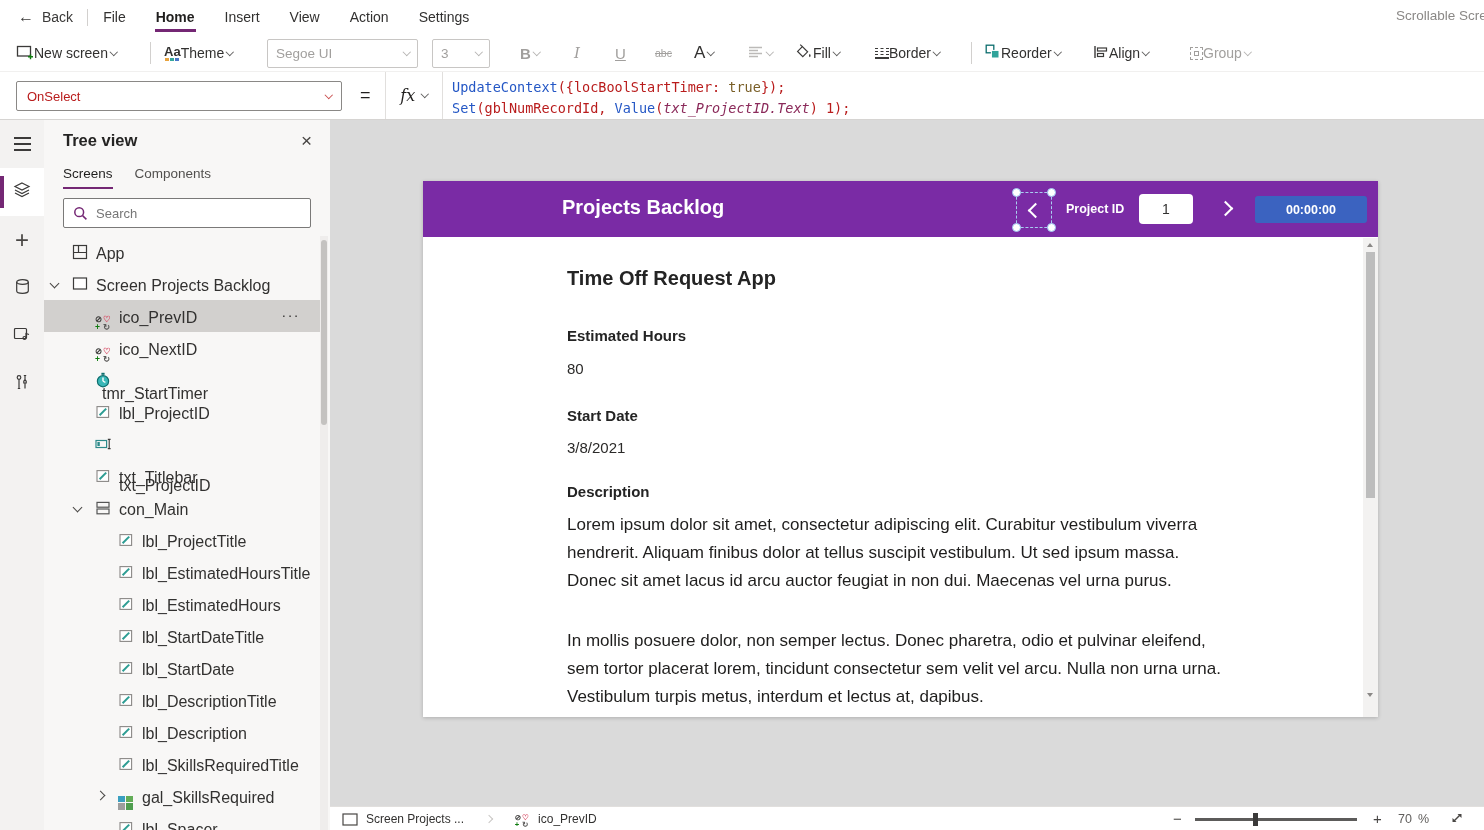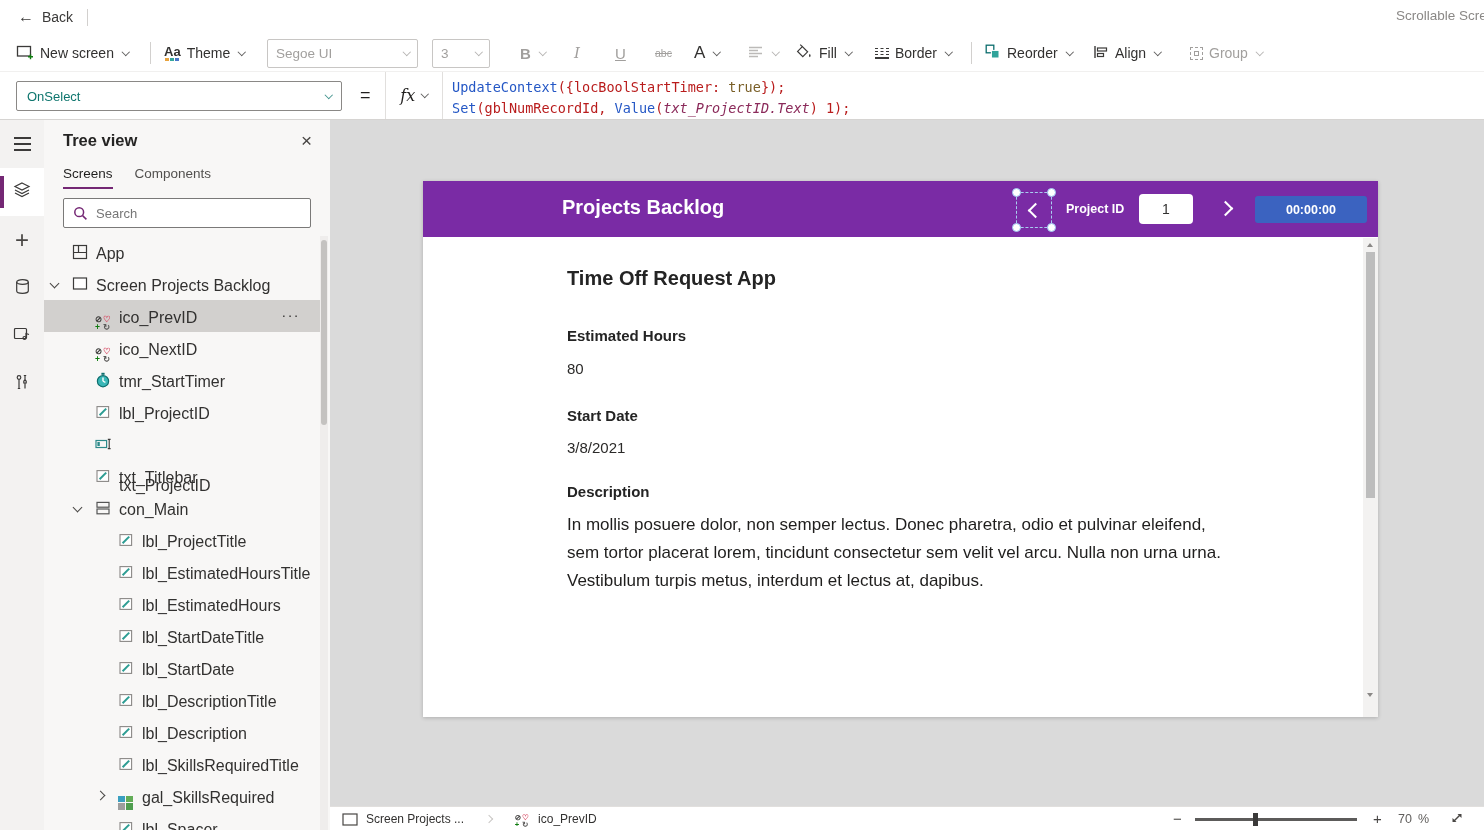--- a/index.html
+++ b/index.html
@@ -7,38 +7,38 @@
   
   #menubar{position:absolute;left:0;top:0;width:1484px;height:34px;background:#fff;display:flex;align-items:center;font-size:14px}
   #back{display:flex;align-items:center;gap:8px;margin-left:18px;color:#3b3a39;cursor:pointer}
   #back .arr{font-size:16px}
   .mdiv{width:1px;height:17px;background:#d2d0ce;margin:0 14px}
   .mitem{margin-right:28px;color:#323130;position:relative;padding:7px 1px}
   .mitem.active{font-weight:700;color:#201f1e;border-bottom:3px solid #742774;padding-bottom:4px}
   #scrollable-label{position:absolute;left:1396px;top:8px;width:88px;overflow:hidden;white-space:nowrap;color:#8a8886;font-size:13.5px}
   
   #toolbar{position:absolute;left:0;top:34px;width:1484px;height:38px;background:#fff;border-bottom:1px solid #f1f0ef}
-  .tbtn{position:absolute;top:0;height:38px;display:flex;align-items:center;gap:6px;font-size:14px;color:#323130;cursor:pointer;white-space:nowrap}
+  .tbtn{position:absolute;top:0;height:38px;display:flex;align-items:center;font-size:14px;color:#323130;cursor:pointer;white-space:nowrap}
   .tbtn.dis{color:#a19f9d}
   .vdiv{position:absolute;top:8px;width:1px;height:22px;background:#d2d0ce}
   .chev{display:inline-block;width:5.5px;height:5.5px;border-right:1.3px solid currentColor;border-bottom:1.3px solid currentColor;transform:rotate(45deg);margin-left:3px;margin-top:-3px;opacity:.8}
   .selbox2{position:absolute;top:5px;height:29px;border:1px solid #c8c6c4;border-radius:2px;color:#a19f9d;font-size:13.5px;display:flex;align-items:center;justify-content:space-between;padding:0 8px;background:#fff}
   .glyph{font-size:15px}
   .thicon{display:inline-flex;flex-direction:column;align-items:center;line-height:11px}
   .aat{font-size:13px;font-weight:600}
   .aad{display:flex;gap:1px;margin-top:1px}
   .aad b{width:4px;height:3px;display:block}
   .dashcol{display:inline-flex;flex-direction:column;gap:2px}
   .dashcol i{display:block;width:14px;border-top:1.4px dashed #3b3a39}
   .dashcol i.solid{border-top:2px solid #3b3a39}
   .groupbox{display:inline-block;width:13px;height:13px;border:1.2px dashed #a19f9d;position:relative}
   .groupbox i{position:absolute;left:3px;top:3px;width:5px;height:5px;border:1px solid #a19f9d}
   
   #fbar{position:absolute;left:0;top:72px;width:1484px;height:48px;background:#fff;border-bottom:1px solid #d6d4d2}
-  #prop-combo{position:absolute;left:16px;top:9px;width:326px;height:30px;border:1px solid #8a8886;border-radius:2px;background:#fff;display:flex;align-items:center;justify-content:space-between;padding:0 10px;font-size:13px;color:#0f766e;cursor:pointer}
+  #prop-combo{position:absolute;left:16px;top:9px;width:326px;height:30px;border:1px solid #8a8886;border-radius:2px;background:#fff;display:flex;align-items:center;justify-content:space-between;padding:0 10px;font-size:13px;color:#b91c1c;cursor:pointer}
   #eq{position:absolute;left:360px;top:13px;font-size:18px;color:#201f1e}
   #fx-btn{position:absolute;left:385px;top:0;width:58px;height:47px;border-left:1px solid #e1dfdd;border-right:1px solid #e1dfdd;display:flex;align-items:center;justify-content:center;gap:4px;cursor:pointer}
   #fx-btn .fx{font-family:"DejaVu Serif",serif;font-style:italic;font-size:16px;color:#201f1e}
   #formula-code{position:absolute;left:452px;top:5px;right:0;height:42px;overflow:hidden;font-family:"DejaVu Sans Mono","Liberation Mono",monospace;font-size:13.5px;line-height:21px;cursor:text}
   .tok-fn{color:#2457c5}
   .tok-pl{color:#b91c1c}
   .tok-kw{color:#795e26}
   .tok-var{color:#8b2a5a;font-style:italic}
   
   #rail{position:absolute;left:0;top:120px;width:44px;height:710px;background:#f3f2f1}
@@ -115,20 +115,21 @@
 </style>
 </head>
 <body>
 
 <div id="menubar">
   <span id="back">
     <span class="arr">←</span>
     <span>Back</span>
   </span>
   <span class="mdiv"></span>
+  <span id="menu-items"><span class="mitem">File</span><span class="mitem active">Home</span><span class="mitem">Insert</span><span class="mitem">View</span><span class="mitem">Action</span><span class="mitem">Settings</span></span>
   <span id="scrollable-label">Scrollable Scre</span>
 </div>
 
 <div id="toolbar">
   <div class="tbtn" style="left:16px">
     <span>
       <svg width="18" height="16" viewBox="0 0 18 16">
           <rect x="1.5" y="2.5" width="13" height="9.5" fill="none" stroke="#3b3a39" stroke-width="1.3"></rect>
           <path d="M12 12.7 h5 M14.5 10.2 v5" stroke="#107c10" stroke-width="1.4"></path>
         </svg>
@@ -346,21 +347,21 @@
           </span></span>
         <span class="tlabel" style="left: 75px;">ico_NextID</span>
       </div>
       <div class="trow">
         <span class="ticon" style="left: 51px;"><svg width="16" height="17" viewBox="0 0 16 17">
             <rect x="6.4" y="0.8" width="3.2" height="2" fill="#0e6e6e"></rect>
             <circle cx="8" cy="9.2" r="5.6" fill="#39b7b7" stroke="#0e6e6e" stroke-width="1.2"></circle>
             <path d="M8 9.2 V5.6" stroke="#fff" stroke-width="1.4"></path>
             <path d="M8 9.2 L10.4 10.4" stroke="#fff" stroke-width="1.2"></path>
           </svg></span>
-        <span class="tlabel" style="left: 75px;">tmr_StartTimer</span>
+        <span class="tlabel" style="left: 58px; margin-top: 12px;">tmr_StartTimer</span>
       </div>
       <div class="trow">
         <span class="ticon" style="left: 51px;"><svg width="16" height="16" viewBox="0 0 16 16">
             <rect x="2" y="2.6" width="11.6" height="10.8" fill="#fff" stroke="#8a8886" stroke-width="1.1"></rect>
             <path d="M4.6 11.2 L11.2 4.6" stroke="#2d9d93" stroke-width="2"></path>
           </svg></span>
         <span class="tlabel" style="left: 75px;">lbl_ProjectID</span>
       </div>
       <div class="trow">
         <span class="ticon" style="left: 51px;"><svg width="17" height="16" viewBox="0 0 17 16">
@@ -482,20 +483,21 @@
         <span>00:00:00</span>
       </div>
     </div>
     <div id="app-heading">Time Off Request App</div>
     <div class="clabel" style="top:146px">Estimated Hours</div>
     <div class="cvalue" style="top:179px">80</div>
     <div class="clabel" style="top:226px">Start Date</div>
     <div class="cvalue" style="top:258px">3/8/2021</div>
     <div class="clabel" style="top:302px">Description</div>
     <div id="desc-paras">
+      <p>Lorem ipsum dolor sit amet, consectetur adipiscing elit. Curabitur vestibulum viverra hendrerit. Aliquam finibus dolor at tellus suscipit vestibulum. Ut sed ipsum massa. Donec sit amet lacus id arcu auctor feugiat in non dui. Maecenas vel urna purus.</p>
       <p>In mollis posuere dolor, non semper lectus. Donec pharetra, odio et pulvinar eleifend, sem tortor placerat lorem, tincidunt consectetur sem velit vel arcu. Nulla non urna urna. Vestibulum turpis metus, interdum et lectus at, dapibus.</p>
     </div>
     <div id="app-sb">
       <i class="sb-arr sb-up"></i>
       <div class="thumb"></div>
       <i class="sb-arr sb-dn"></i>
     </div>
   </div>
 </div>
 

